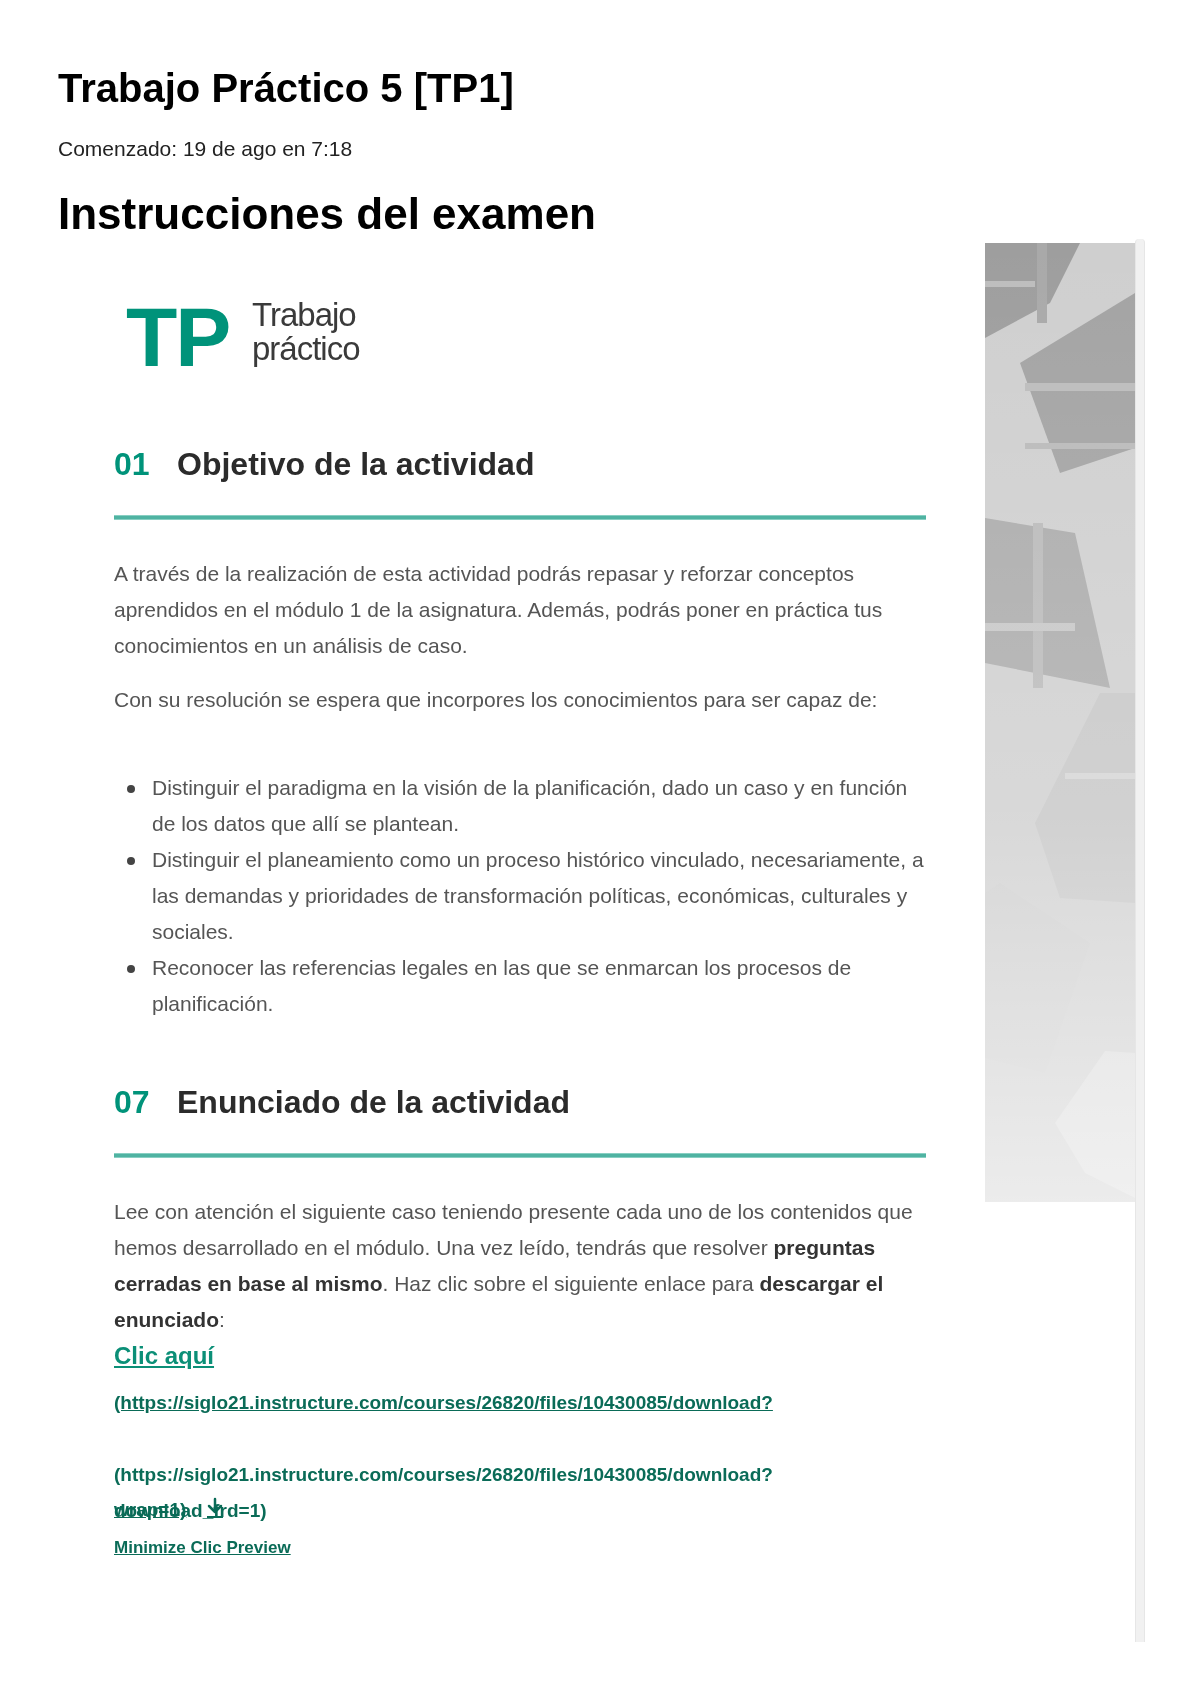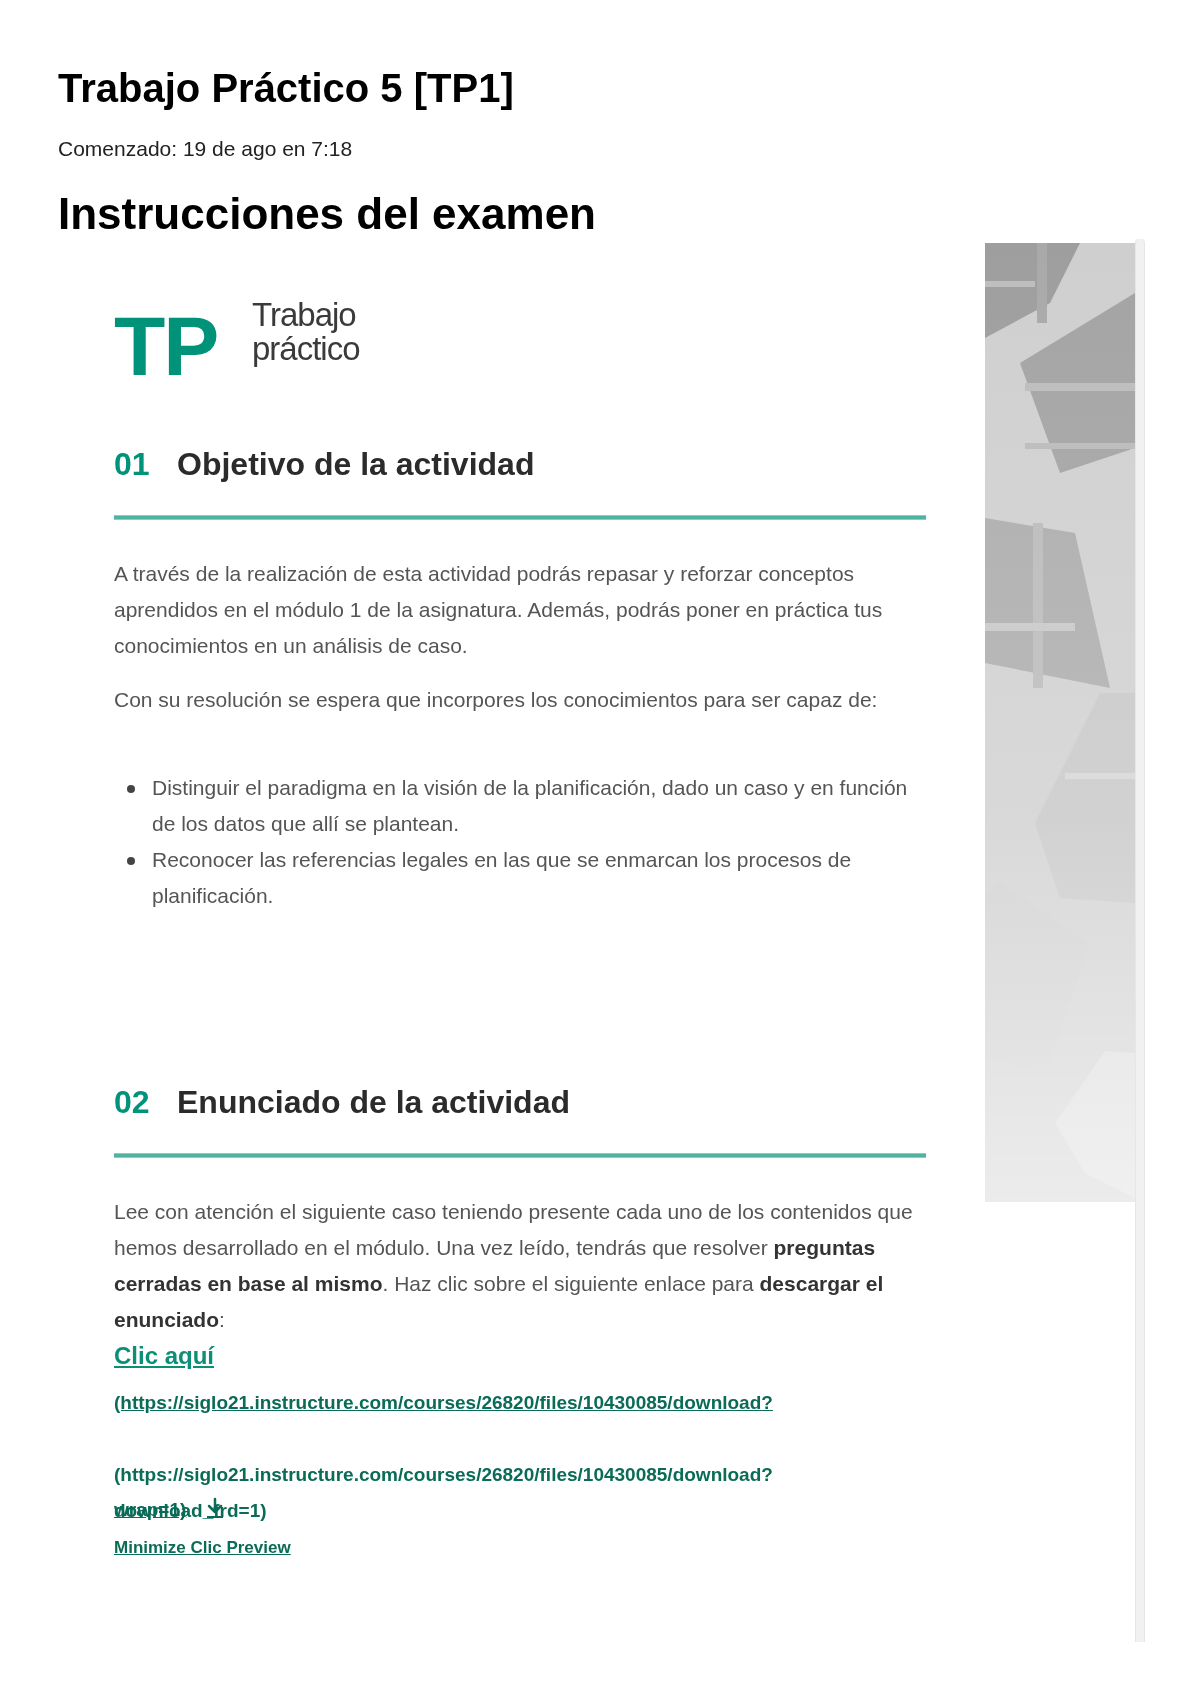--- a/index.html
+++ b/index.html
@@ -54,28 +54,27 @@
   }
   .tp-logo {
     position: absolute;
     left: 0;
     top: 55px;
     height: 80px;
     width: 300px;
   }
   .tp-mark {
     position: absolute;
-    left: 0;
+    left: 12px;
     top: 0;
     font-size: 84px;
     font-weight: bold;
     color: #00937a;
     line-height: 84px;
     letter-spacing: -2px;
-    margin-top: 9px;
   }
   .tp-text {
     position: absolute;
     left: 138px;
     top: 3px;
     font-size: 33px;
     color: #3a3a3a;
     line-height: 34px;
     letter-spacing: -1px;
   }
@@ -232,25 +231,26 @@
     <span class="section-num">01</span>
     <span class="section-title">Objetivo de la actividad</span>
     <div class="section-rule"></div>
   </div>
 
   <p class="para" style="top:316px;">A través de la realización de esta actividad podrás repasar y reforzar conceptos aprendidos en el módulo 1 de la asignatura. Además, podrás poner en práctica tus conocimientos en un análisis de caso.</p>
   <p class="para" style="top:442px;">Con su resolución se espera que incorpores los conocimientos para ser capaz de:</p>
 
   <ul class="bullets" style="top:530px;">
     <li><span class="dot"></span><span>Distinguir el paradigma en la visión de la planificación, dado un caso y en función de los datos que allí se plantean.</span></li>
+    <li><span class="dot"></span><span>Distinguir el planeamiento como un proceso histórico vinculado, necesariamente, a las demandas y prioridades de transformación políticas, económicas, culturales y sociales.</span></li>
     <li><span class="dot"></span><span>Reconocer las referencias legales en las que se enmarcan los procesos de planificación.</span></li>
   </ul>
 
   <div class="section-head" style="top:842px;">
-    <span class="section-num">02</span>
+    <span class="section-num">07</span>
     <span class="section-title">Enunciado de la actividad</span>
     <div class="section-rule"></div>
   </div>
 
   <p class="para" style="top:954px;"><span>Lee con atención el siguiente caso teniendo presente cada uno de los contenidos que hemos desarrollado en el módulo. Una vez leído, tendrás que resolver </span><b>preguntas cerradas en base al mismo</b><span>. Haz clic sobre el siguiente enlace para </span><b>descargar el enunciado</b><span>:</span></p>
 
   <a class="clic" style="top:1098px;">Clic aquí</a>
 
   <div class="link-line u" style="top:1145px;">(https://siglo21.instructure.com/courses/26820/files/10430085/download?</div>
   <div class="link-line" style="top:1252px;">

